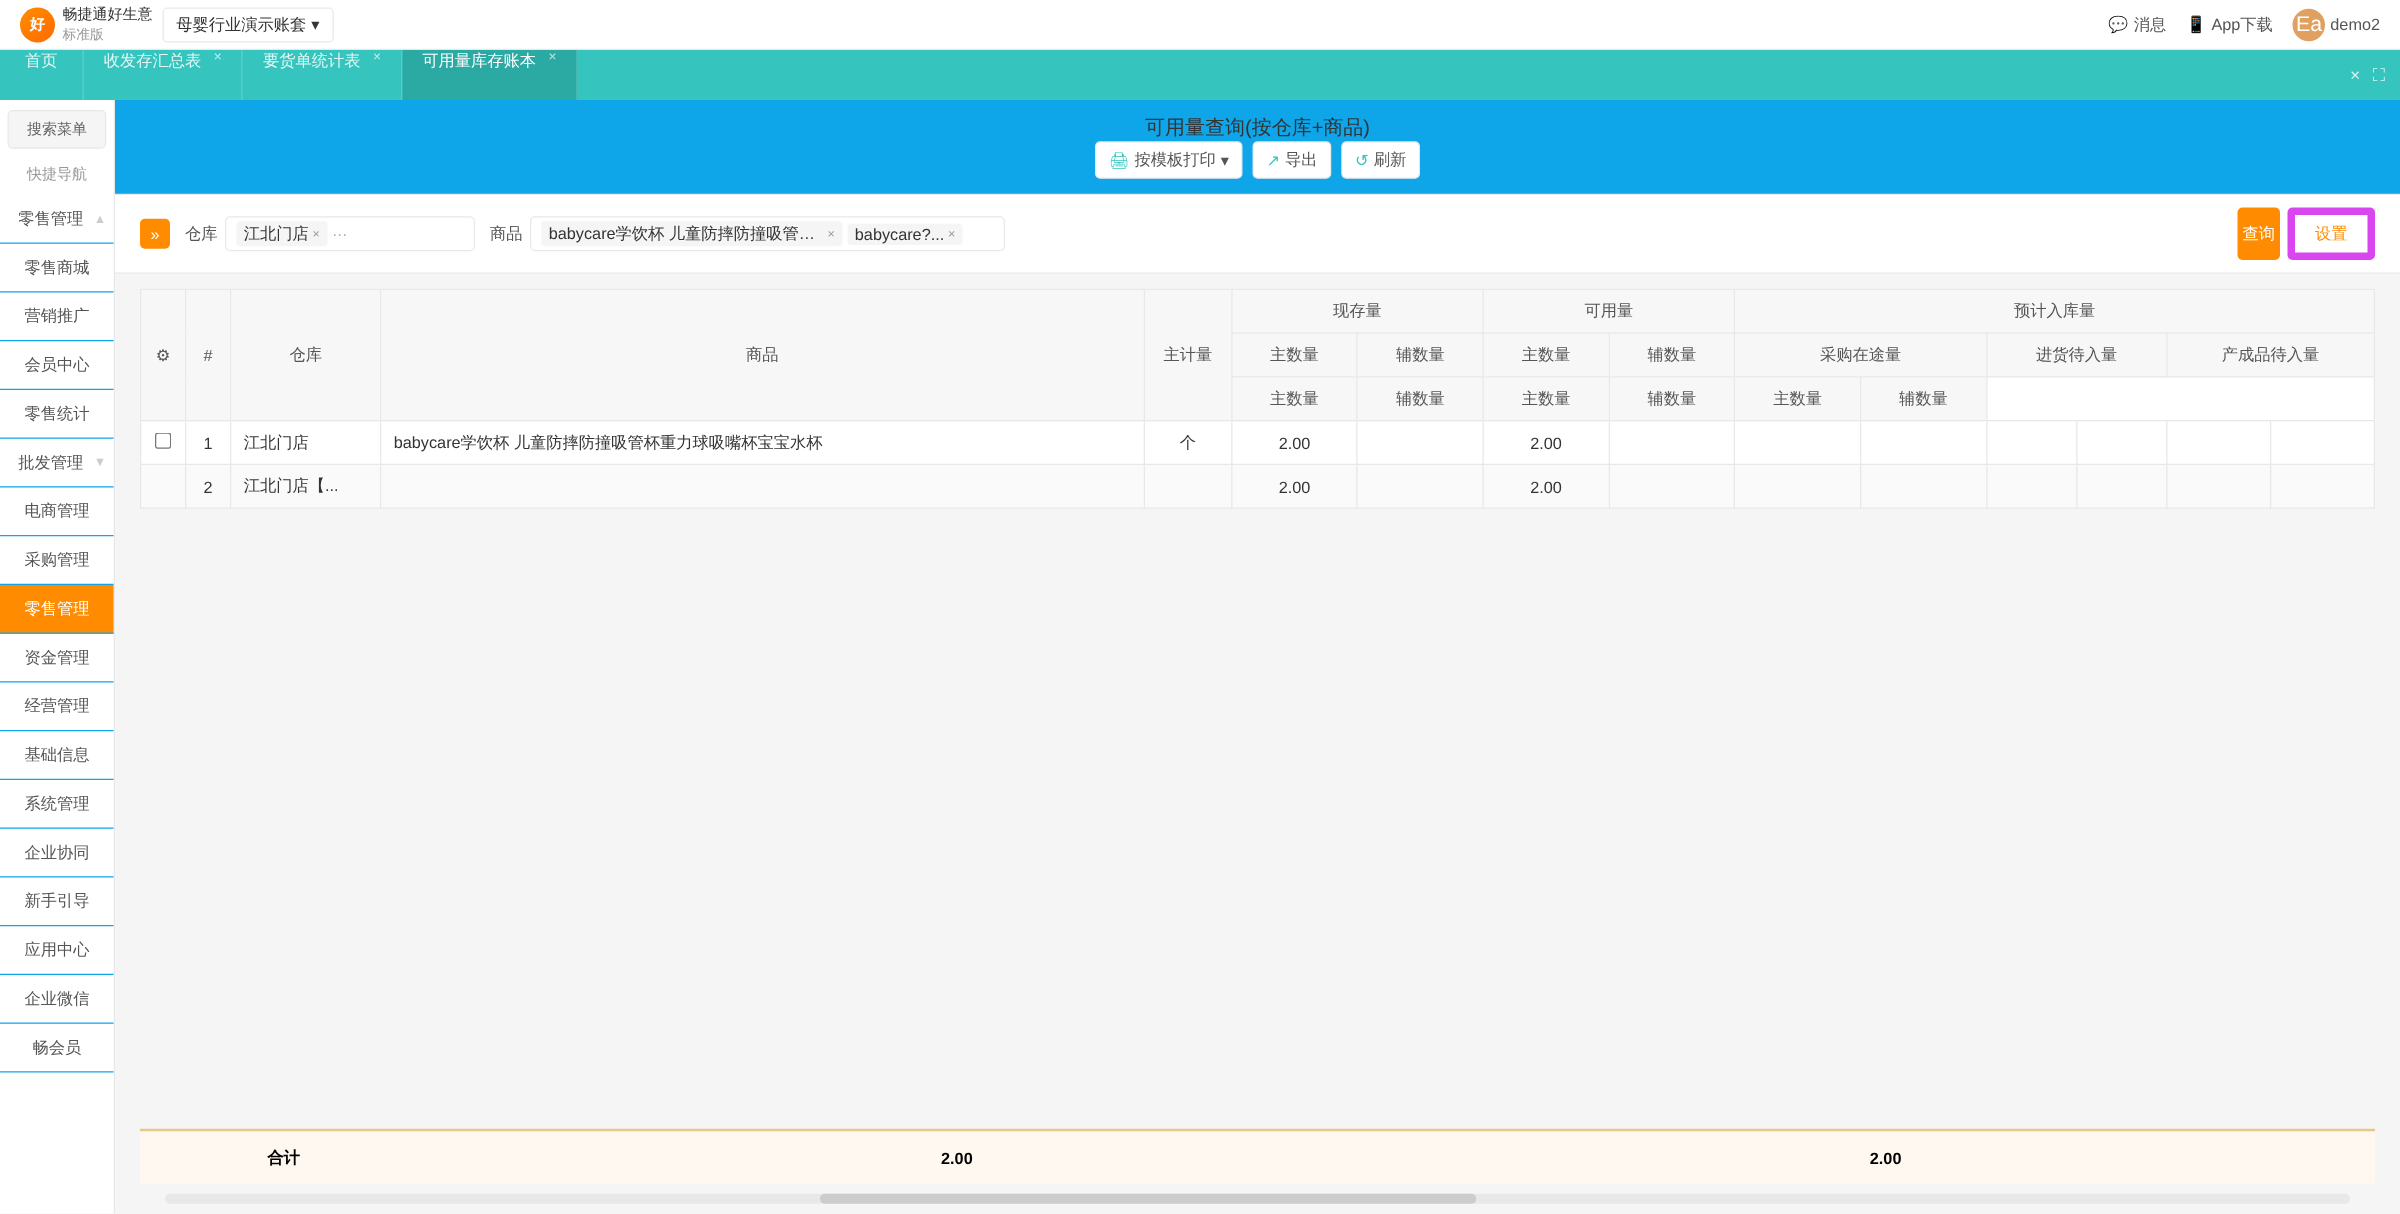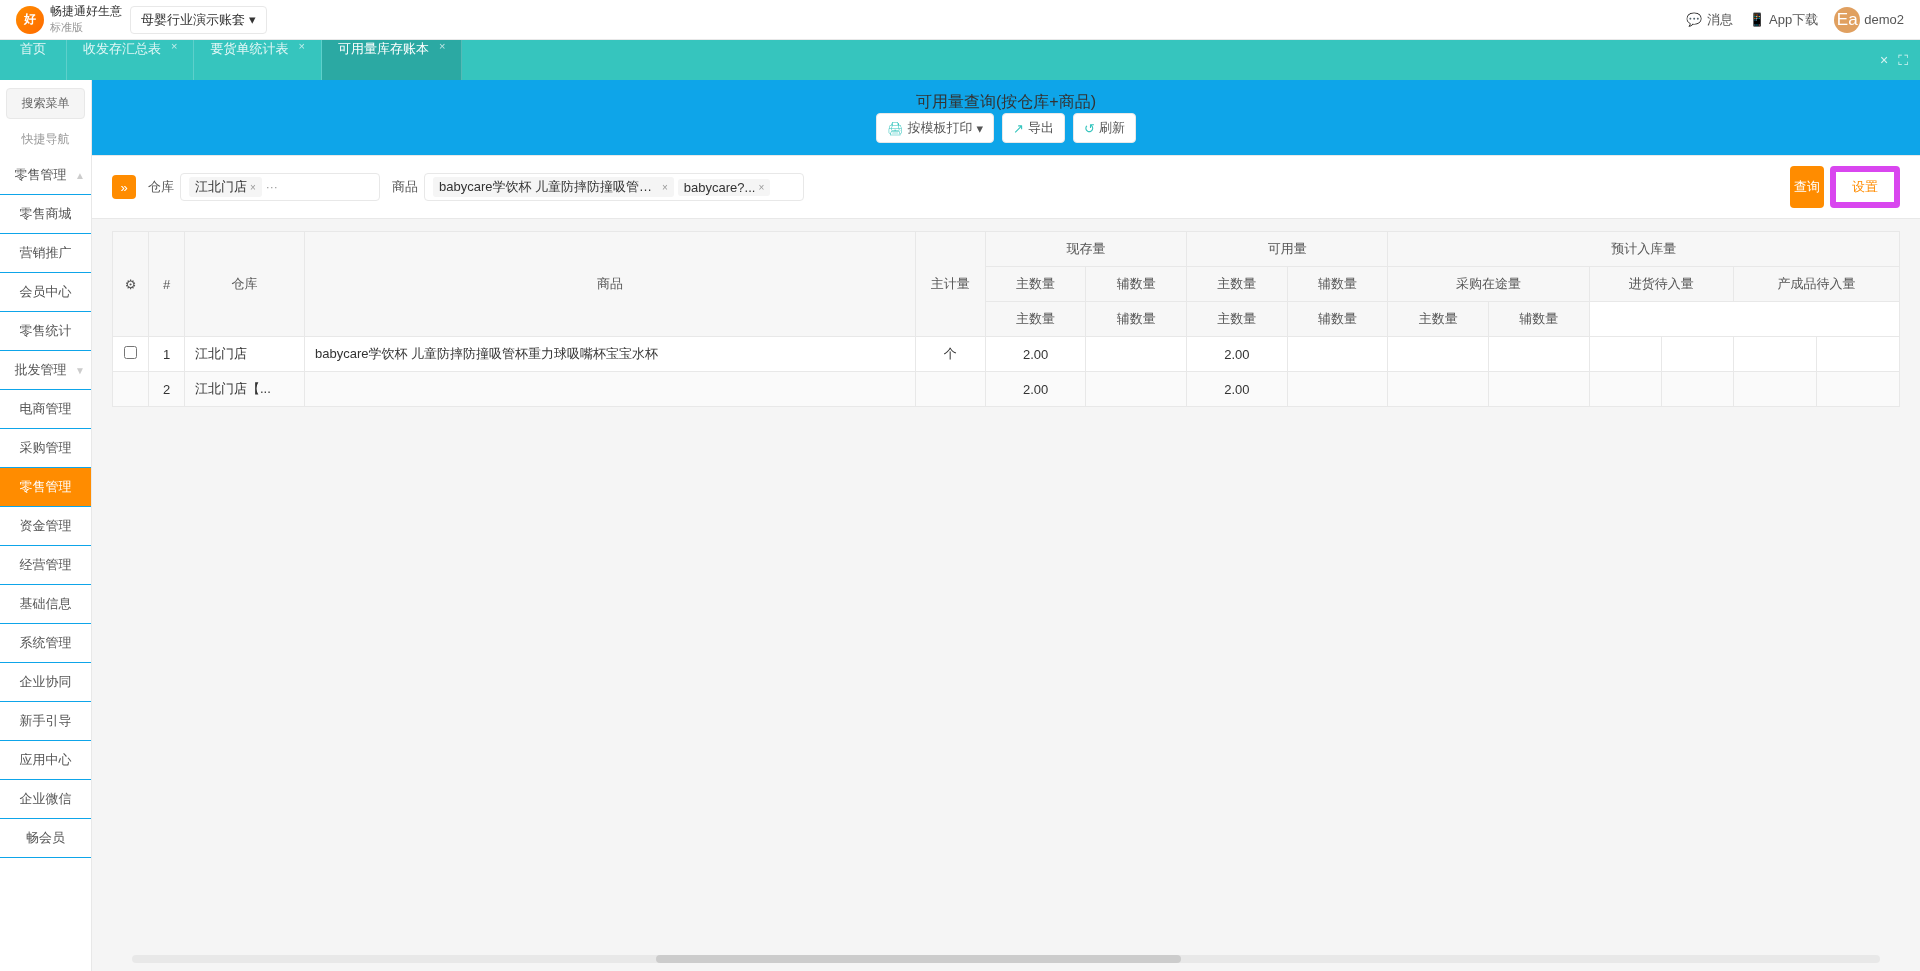--- a/index.html
+++ b/index.html
@@ -447,20 +447,43 @@
             <td></td>
             <td></td>
             <td></td>
             <td></td>
             <td></td>
           </tr>
         </tbody>
       </table>
     </div>
 
+    <div style="background:#fff8f0; border-top: 2px solid #e8c88a; padding: 8px 20px; display:flex; align-items:center; gap:0; flex-shrink:0; margin: 0 20px;">
+      <table style="width:100%; border-collapse:collapse;">
+        <tbody>
+            <tr>
+          <td style="width:36px;"></td>
+          <td style="width:36px;"></td>
+          <td style="width:120px; font-weight:bold; padding:4px 10px;">合计</td>
+          <td></td>
+          <td style="width:70px;"></td>
+          <td style="text-align:center; font-weight:bold; padding:4px 10px;">2.00</td>
+          <td style="text-align:center;"></td>
+          <td style="text-align:center; font-weight:bold; padding:4px 10px;">2.00</td>
+          <td></td>
+          <td></td>
+          <td></td>
+          <td></td>
+          <td></td>
+          <td></td>
+          <td></td>
+        </tr>
+      </tbody>
+        </table>
+    </div>
 
     <div style="padding: 4px 20px; flex-shrink:0;">
       <div class="scroll-hint">
         <div class="scroll-thumb"></div>
       </div>
     </div>
 
   </div>
 </div>
 

